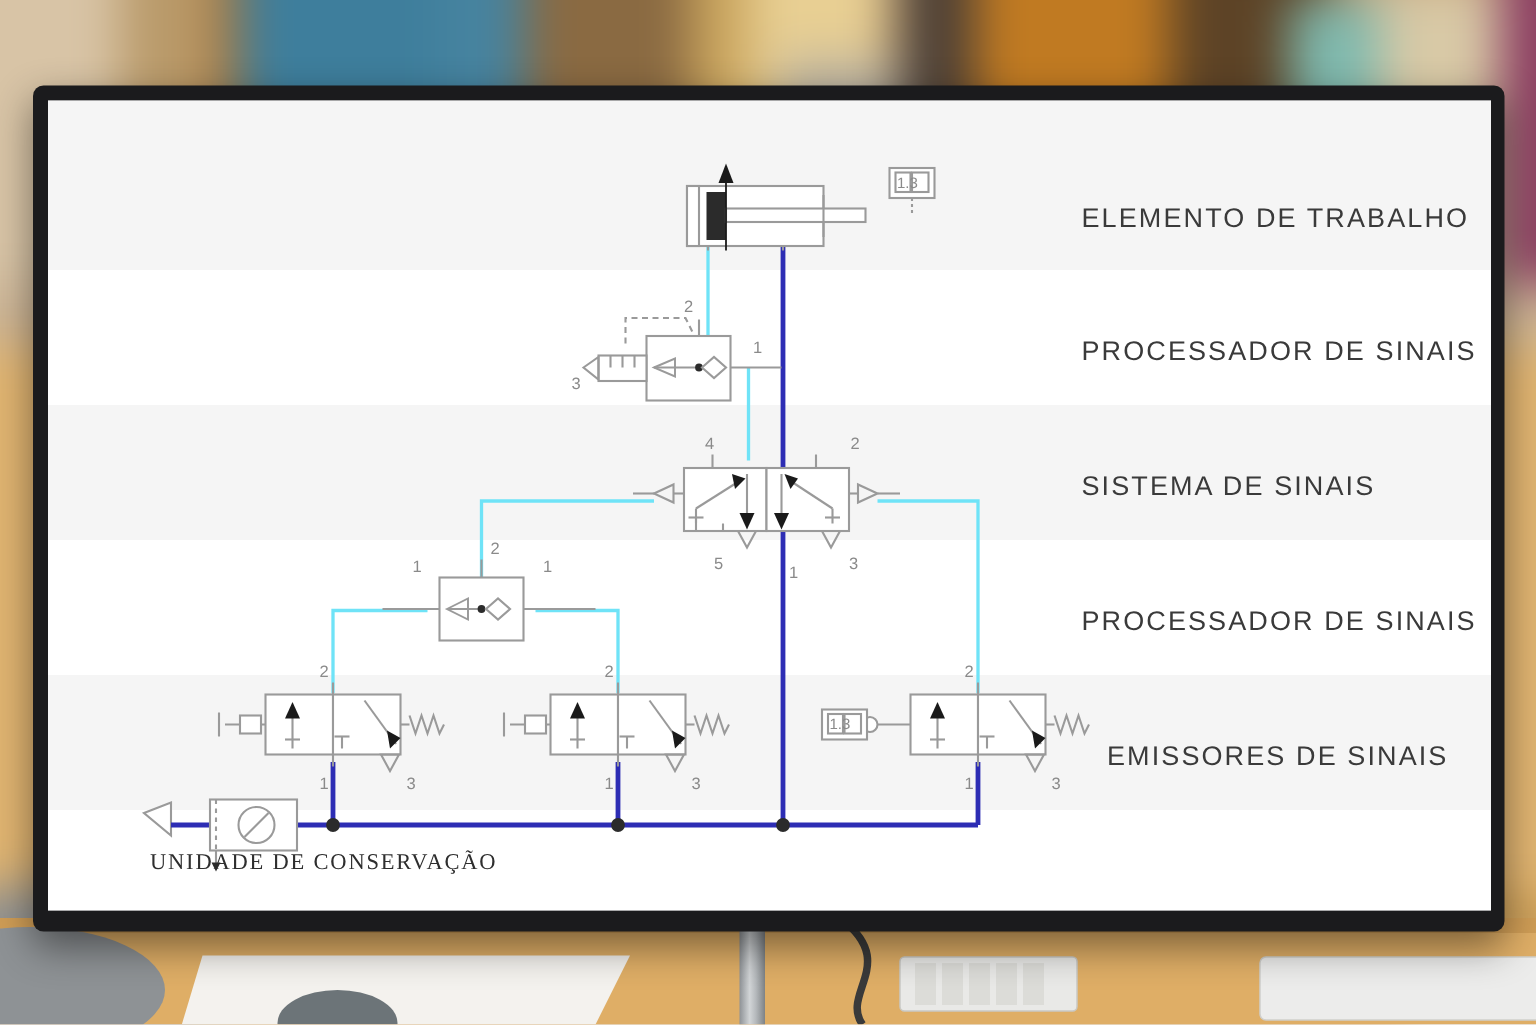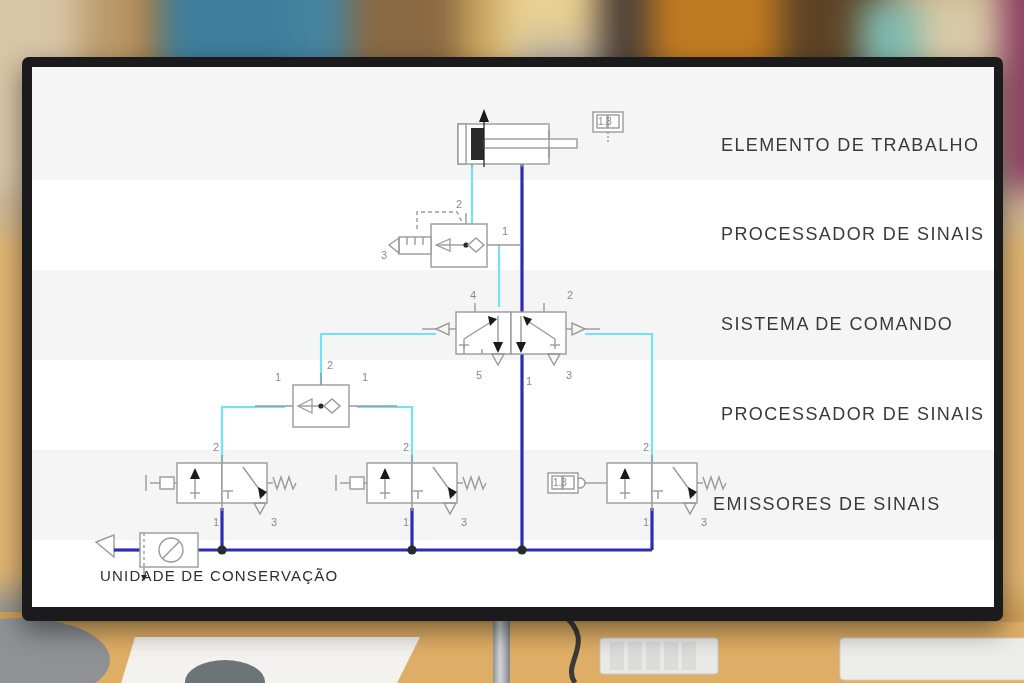--- a/index.html
+++ b/index.html
@@ -119,25 +119,25 @@
 
     <div class="band gray" style="top:0px;   height:113px;"></div>
     <div class="band white" style="top:113px; height:90px;"></div>
     <div class="band gray" style="top:203px; height:90px;"></div>
     <div class="band white" style="top:293px; height:90px;"></div>
     <div class="band gray" style="top:383px; height:90px;"></div>
     <div class="band white" style="top:473px; height:67px;"></div>
 
     <div class="rowlabel" style="left:689px; top:68px;">ELEMENTO  DE  TRABALHO</div>
     <div class="rowlabel" style="left:689px; top:157px;">PROCESSADOR  DE  SINAIS</div>
-    <div class="rowlabel" style="left:689px; top:247px;">SISTEMA  DE  COMANDO</div>
+    <div class="rowlabel" style="left:689px; top:247px;">SISTEMA  DE  SINAIS</div>
     <div class="rowlabel" style="left:689px; top:337px;">PROCESSADOR  DE  SINAIS</div>
-    <div class="rowlabel" style="left:681px; top:427px;">EMISSORES  DE  SINAIS</div>
-
-    <div id="bottomlabel" style="left:68px; top:500px;">UNIDADE  DE  CONSERVAÇÃO</div>
+    <div class="rowlabel" style="left:706px; top:427px;">EMISSORES  DE  SINAIS</div>
+
+    <div id="bottomlabel" style="left:68px; top:500px;font-family:Liberation Serif, serif;">UNIDADE  DE  CONSERVAÇÃO</div>
 
     <svg id="circuit" width="962" height="540" viewBox="0 0 962 540">
 
       <defs>
         <style>
           .sym   { fill:none; stroke:#9a9a9a; stroke-width:1.4; }
           .symf  { fill:#ffffff; stroke:#9a9a9a; stroke-width:1.4; }
           .dk    { fill:#2b2b2b; stroke:none; }
           .supply{ fill:none; stroke:#2d2db4; stroke-width:3.2; }
           .pilot { fill:none; stroke:#6fe3f7; stroke-width:2.2; }

